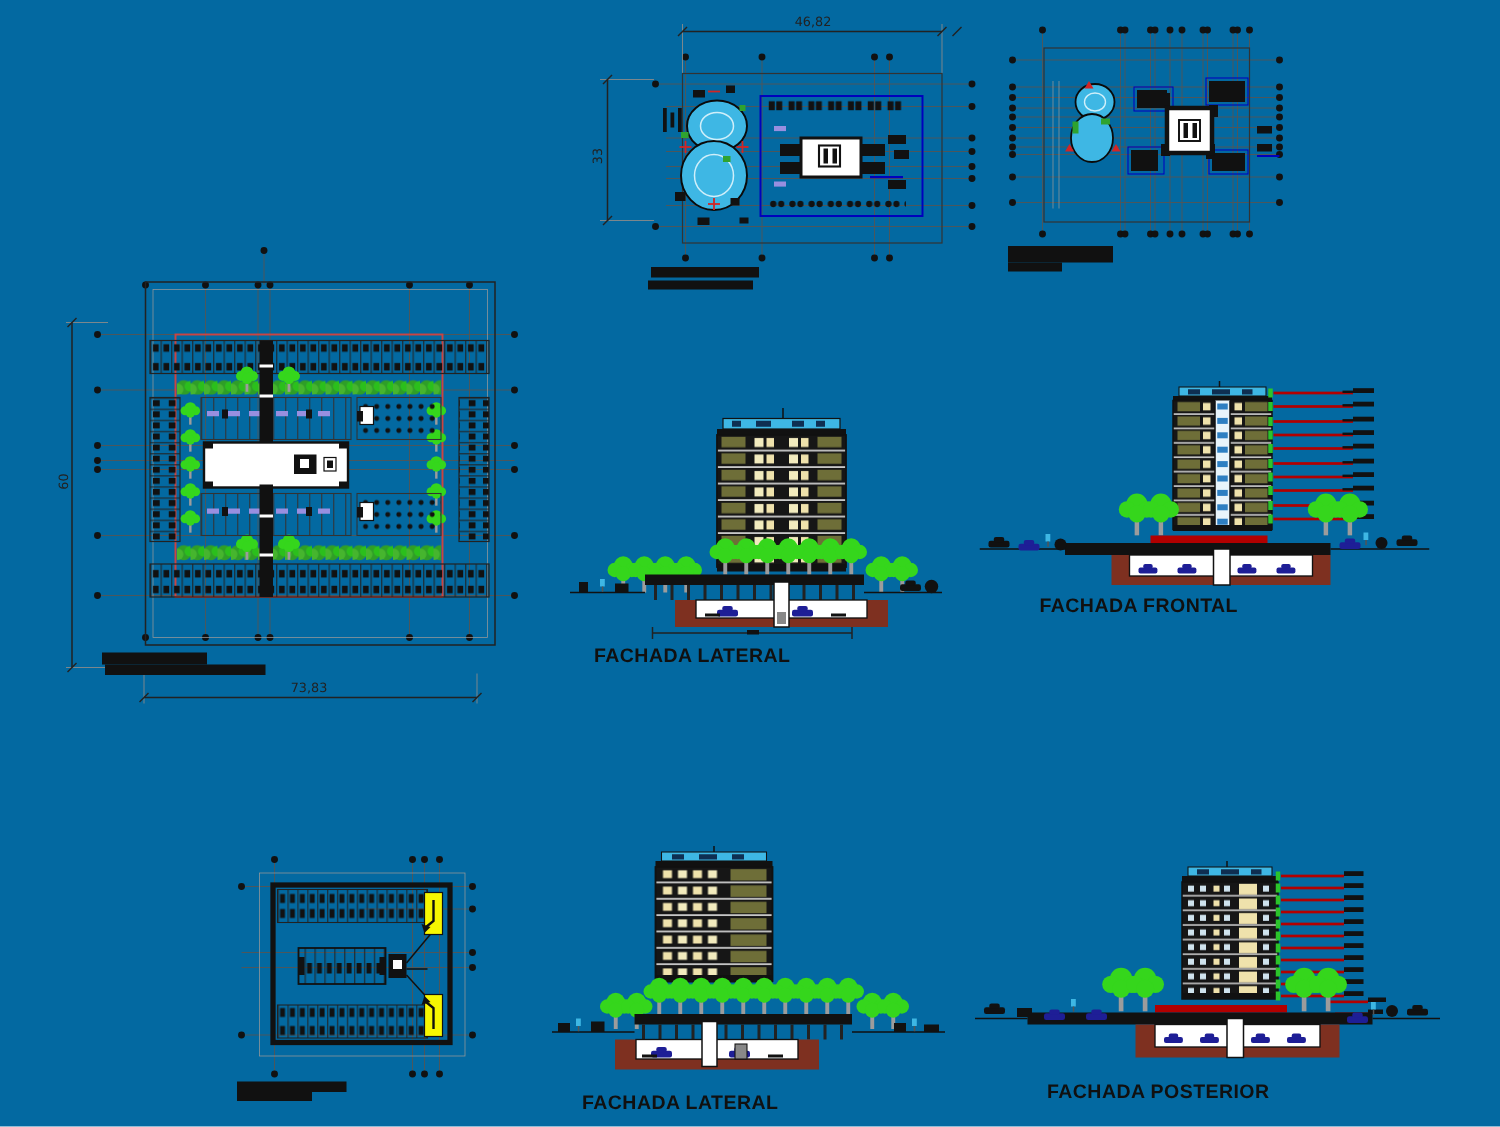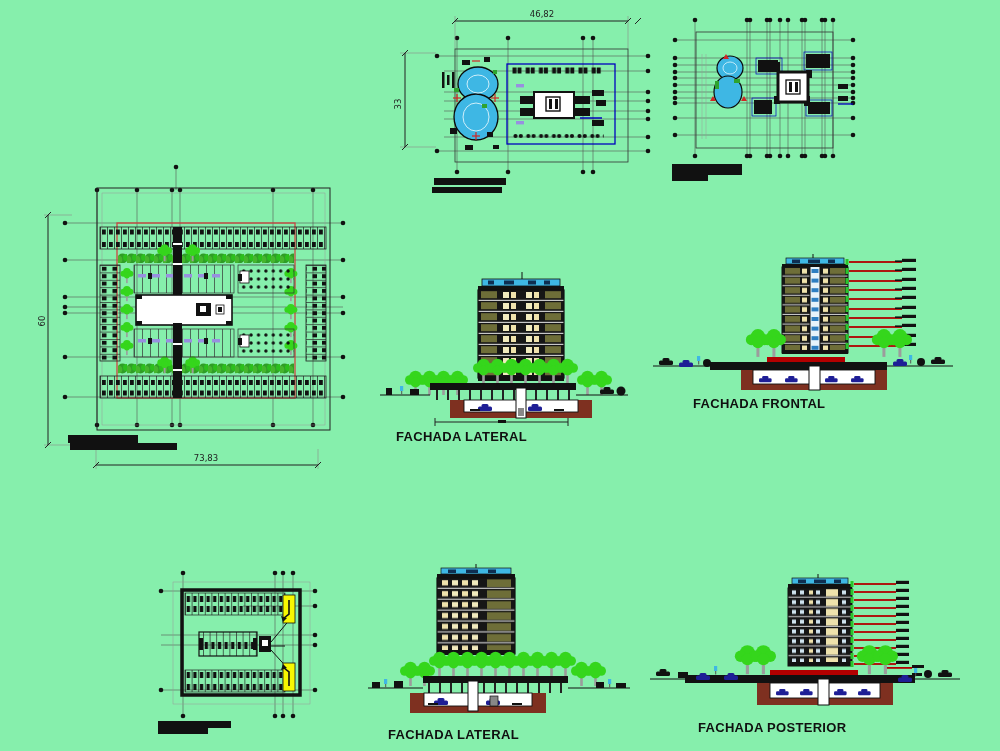--- a/index.html
+++ b/index.html
@@ -1,16 +1,16 @@
 <!DOCTYPE html>
 <html><head>
 <meta charset="utf-8">
 <style>
   html,body{margin:0;padding:0;background:#fff}
-  .canvas{position:relative;width:1000px;height:751px;background:#86efac;overflow:hidden;
+  .canvas{position:relative;width:1000px;height:751px;background:#0369a1;overflow:hidden;
           font-family:"Liberation Sans",sans-serif}
   .panel{position:absolute}
   .dln{stroke:#222;stroke-width:1;fill:none}
   .xln{stroke:#8a8a8a;stroke-width:.6;fill:none}
   .gln{stroke:#555;stroke-width:.6;fill:none}
   .gl2{stroke:#999;stroke-width:.5;fill:none}
   .dimtxt{font:8.5px "DejaVu Sans",sans-serif;fill:#222}
   .lbltxt{font:bold 13px "Liberation Sans",sans-serif;fill:#101010;letter-spacing:.3px}
 </style>
 </head>

